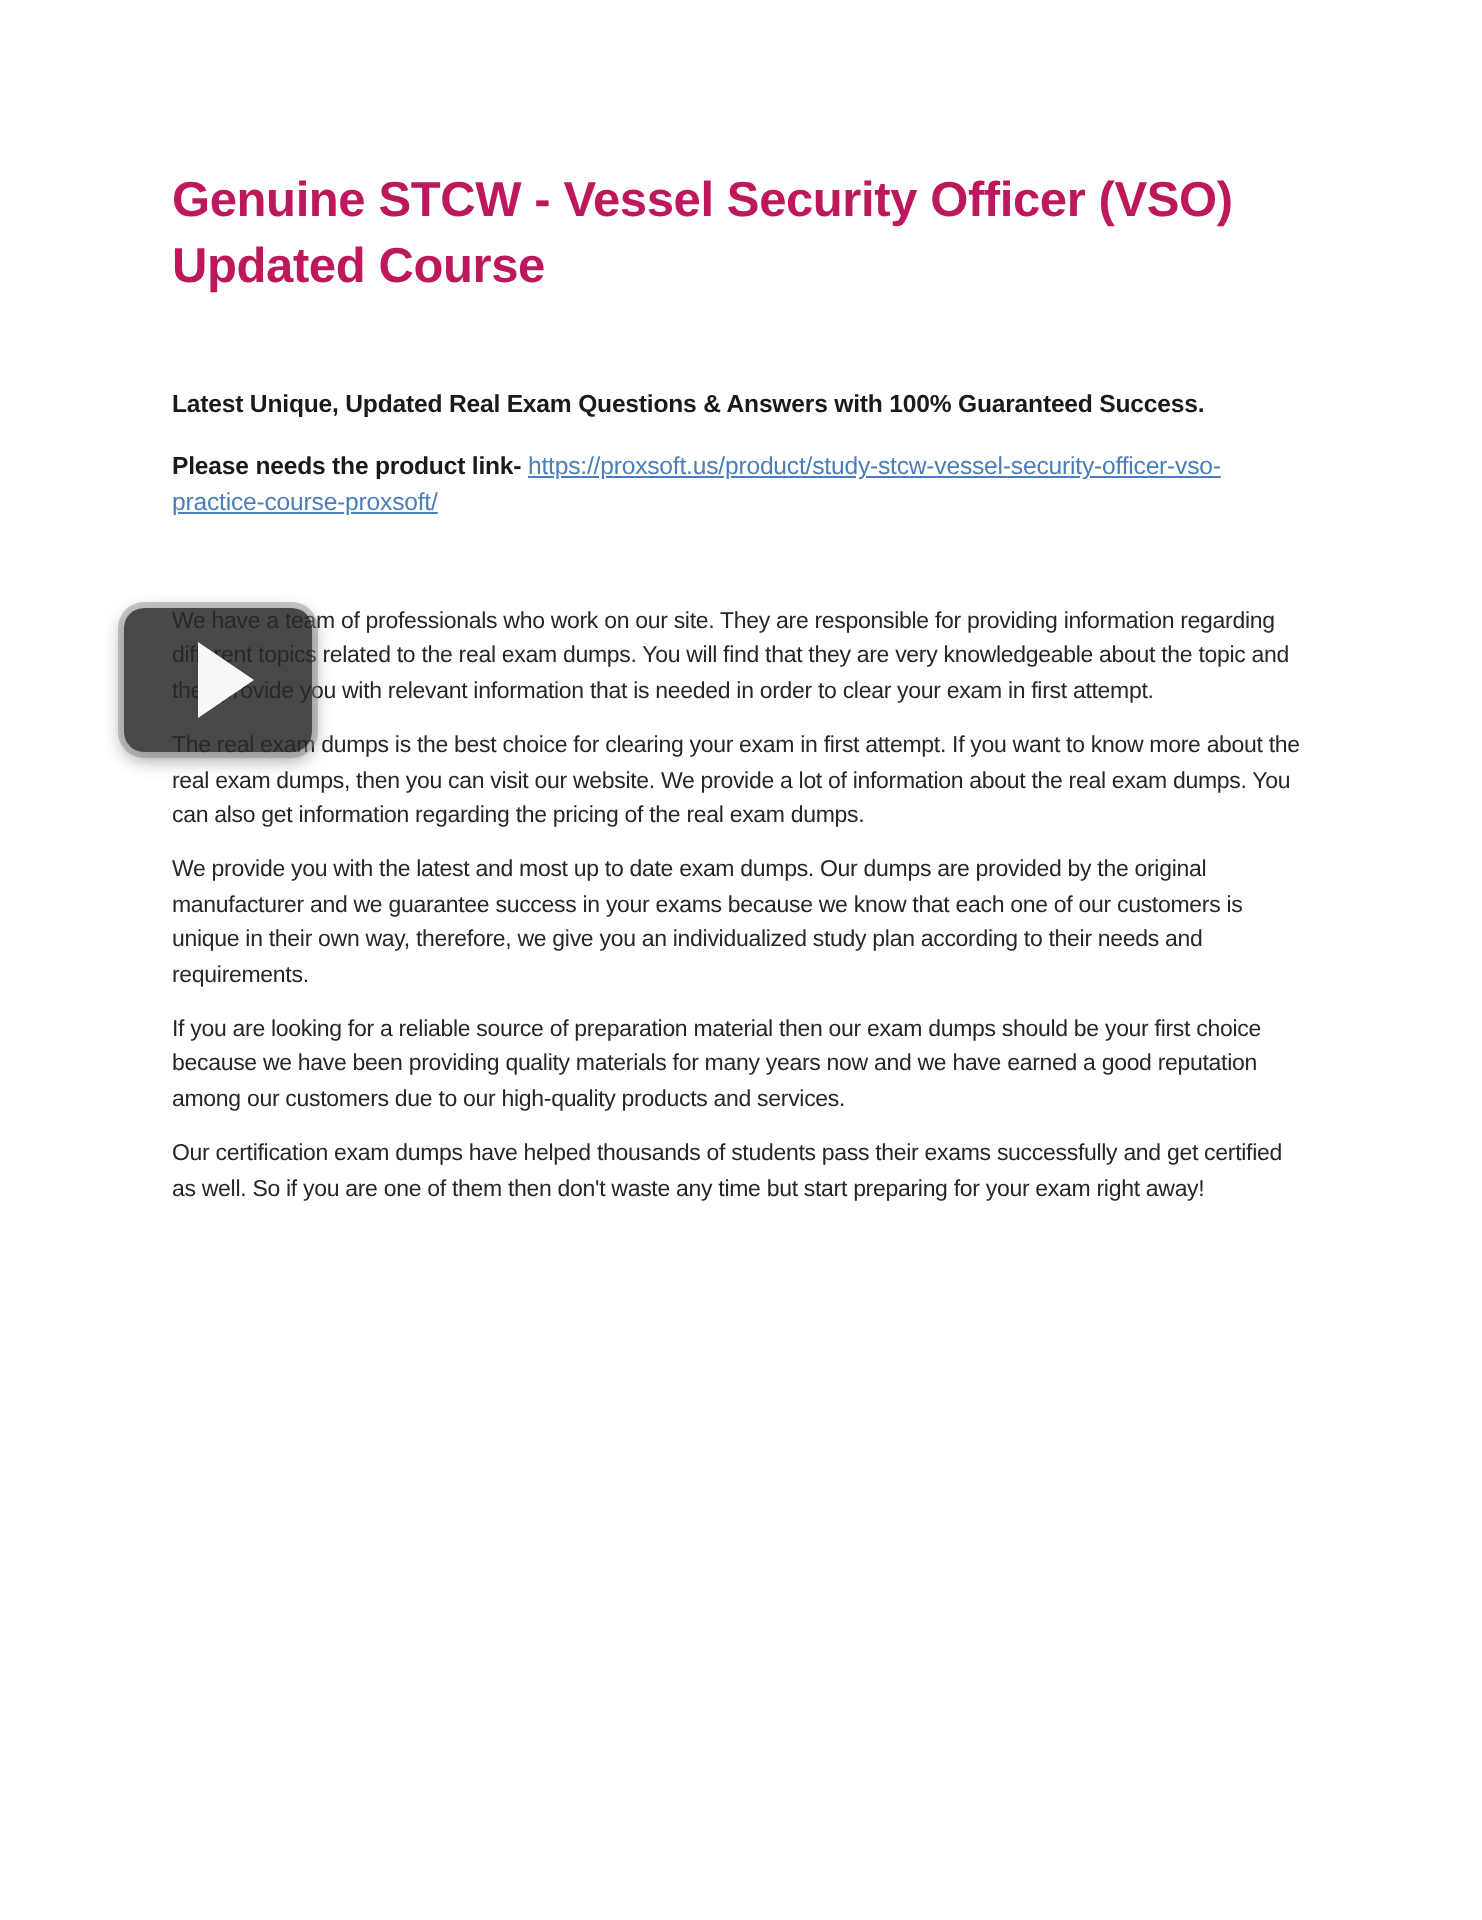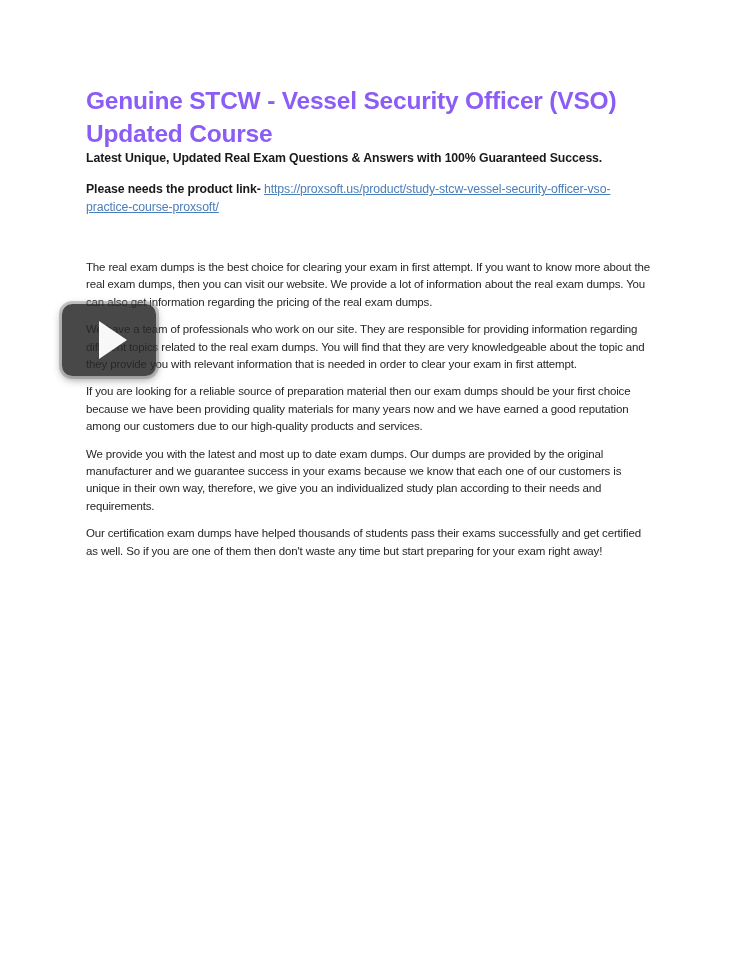--- a/index.html
+++ b/index.html
@@ -19,24 +19,25 @@
   .content {
     position: absolute;
     left: 86px;
     top: 84px;
     width: 565px;
   }
   .title {
     font-size: 24.5px;
     line-height: 33px;
     font-weight: bold;
-    color: #8b5cf6;
+    color: #be185d;
     letter-spacing: -0.2px;
   }
   .subtitle {
+    margin-top: 44px;
     font-size: 12.3px;
     line-height: 16px;
     font-weight: bold;
     color: #1a1a1a;
     letter-spacing: -0.1px;
   }
   .link-line {
     margin-top: 15px;
     font-size: 12.3px;
     line-height: 17.5px;
@@ -96,24 +97,24 @@
       <div>Updated Course</div>
     </div>
 
     <div class="subtitle">Latest Unique, Updated Real Exam Questions &amp; Answers with 100% Guaranteed Success.</div>
 
     <div class="link-line">
       <span class="link-label">Please needs the product link- </span><a class="product-link" href="#">https://proxsoft.us/product/study-stcw-vessel-security-officer-vso-practice-course-proxsoft/</a>
     </div>
 
     <div class="body-copy">
+      <p>We have a team of professionals who work on our site. They are responsible for providing information regarding different topics related to the real exam dumps. You will find that they are very knowledgeable about the topic and they provide you with relevant information that is needed in order to clear your exam in first attempt.</p>
       <p>The real exam dumps is the best choice for clearing your exam in first attempt. If you want to know more about the real exam dumps, then you can visit our website. We provide a lot of information about the real exam dumps. You can also get information regarding the pricing of the real exam dumps.</p>
-      <p>We have a team of professionals who work on our site. They are responsible for providing information regarding different topics related to the real exam dumps. You will find that they are very knowledgeable about the topic and they provide you with relevant information that is needed in order to clear your exam in first attempt.</p>
+      <p>We provide you with the latest and most up to date exam dumps. Our dumps are provided by the original manufacturer and we guarantee success in your exams because we know that each one of our customers is unique in their own way, therefore, we give you an individualized study plan according to their needs and requirements.</p>
       <p>If you are looking for a reliable source of preparation material then our exam dumps should be your first choice because we have been providing quality materials for many years now and we have earned a good reputation among our customers due to our high-quality products and services.</p>
-      <p>We provide you with the latest and most up to date exam dumps. Our dumps are provided by the original manufacturer and we guarantee success in your exams because we know that each one of our customers is unique in their own way, therefore, we give you an individualized study plan according to their needs and requirements.</p>
       <p>Our certification exam dumps have helped thousands of students pass their exams successfully and get certified as well. So if you are one of them then don't waste any time but start preparing for your exam right away!</p>
     </div>
 
   </div>
 
   <div class="video-overlay">
     <div class="play-triangle"></div>
   </div>
 
 </div>

